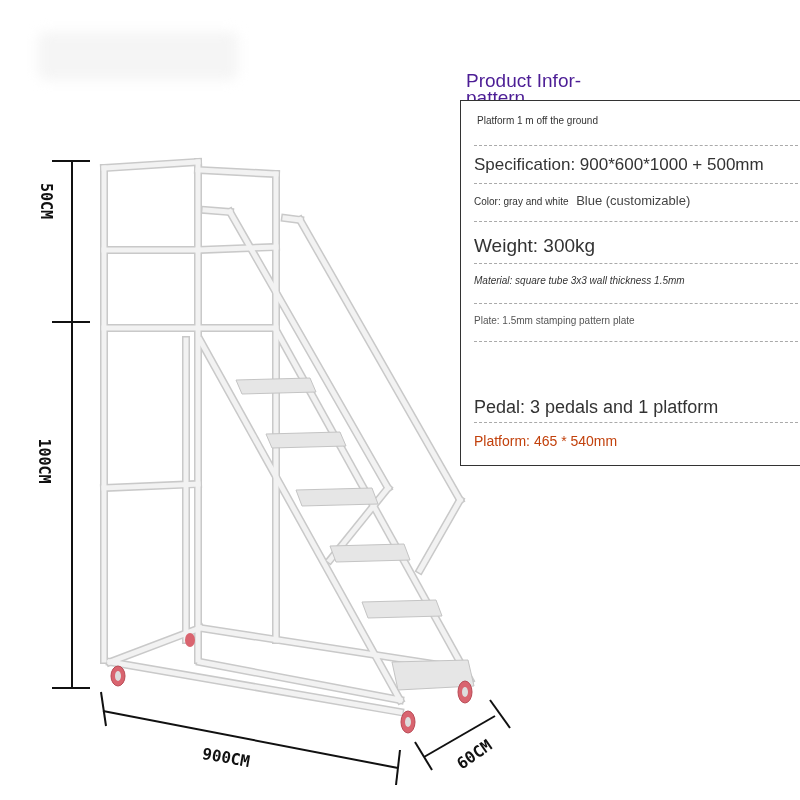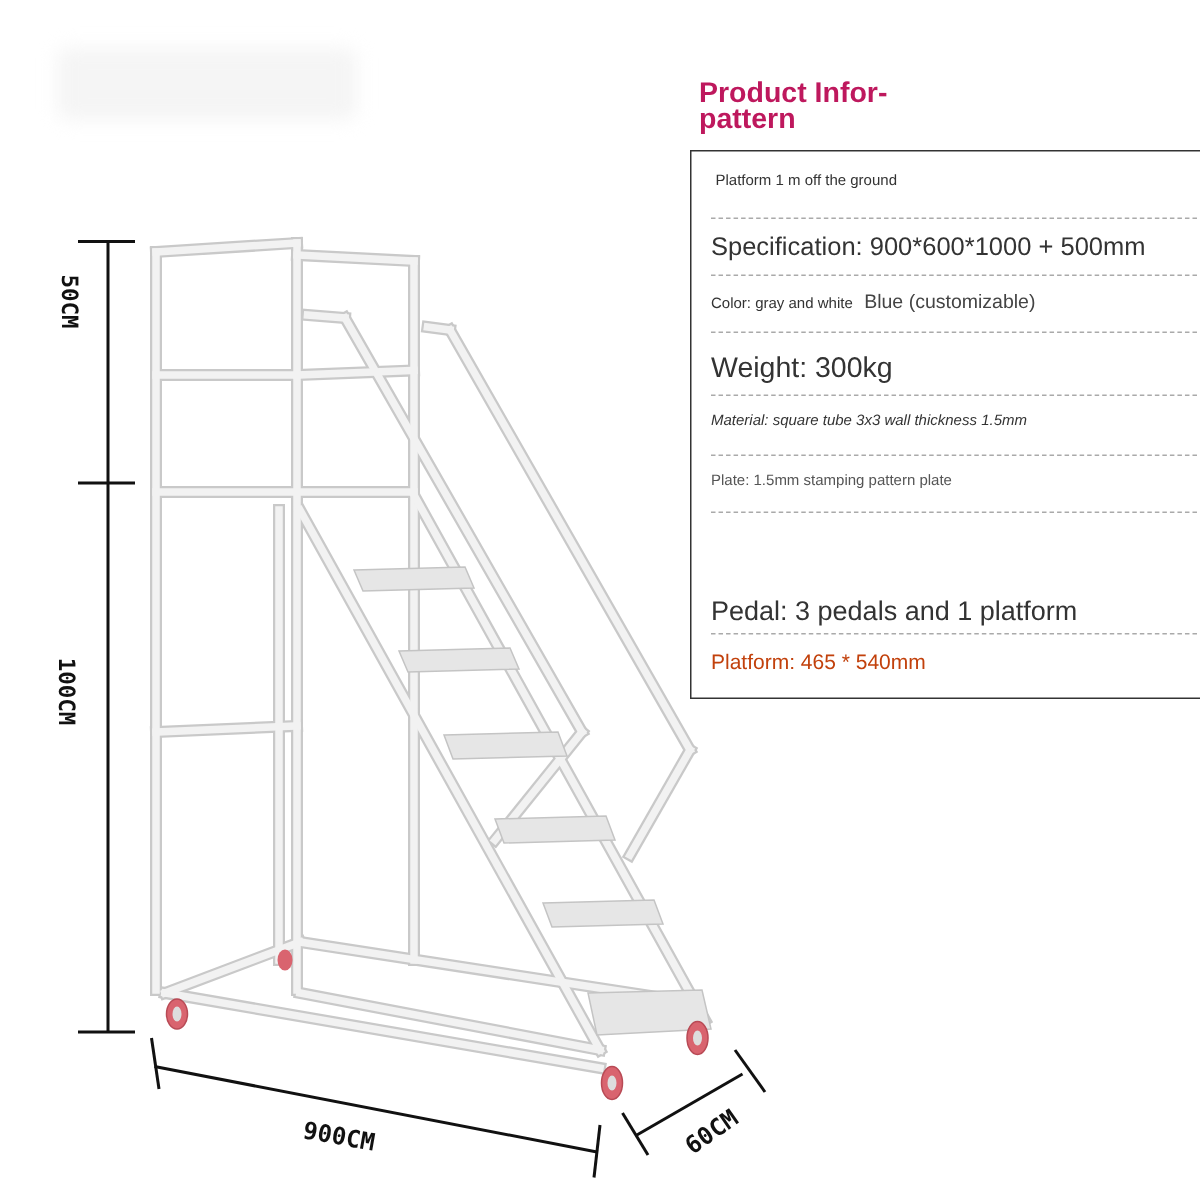--- a/index.html
+++ b/index.html
@@ -5,23 +5,22 @@
   html, body { margin: 0; padding: 0; }
   body {
     width: 800px; height: 800px; background: #ffffff; position: relative; overflow: hidden;
     font-family: "Liberation Sans", sans-serif;
   }
   .blur-banner {
     position: absolute; left: 38px; top: 32px; width: 200px; height: 48px;
     background: #f5f5f5; filter: blur(6px); border-radius: 8px;
   }
   .info-title {
-    position: absolute; left: 466px; top: 54px; font-size: 19px; line-height: 17px; color: #be185d;
+    position: absolute; left: 466px; top: 72px; font-size: 19px; line-height: 17px; color: #4c1d95;
     width: 140px;
-    font-weight: bold;
   }
   .info-box {
     position: absolute; left: 460px; top: 100px; width: 356px; height: 366px;
     border: 1.5px solid #333; background: #fff; box-sizing: border-box;
   }
   .row {
     position: absolute; left: 13px; right: 12px; color: #333;
     border-bottom: 1px dashed #aaa; white-space: nowrap;
   }
   .row.last { border-bottom: none; }

